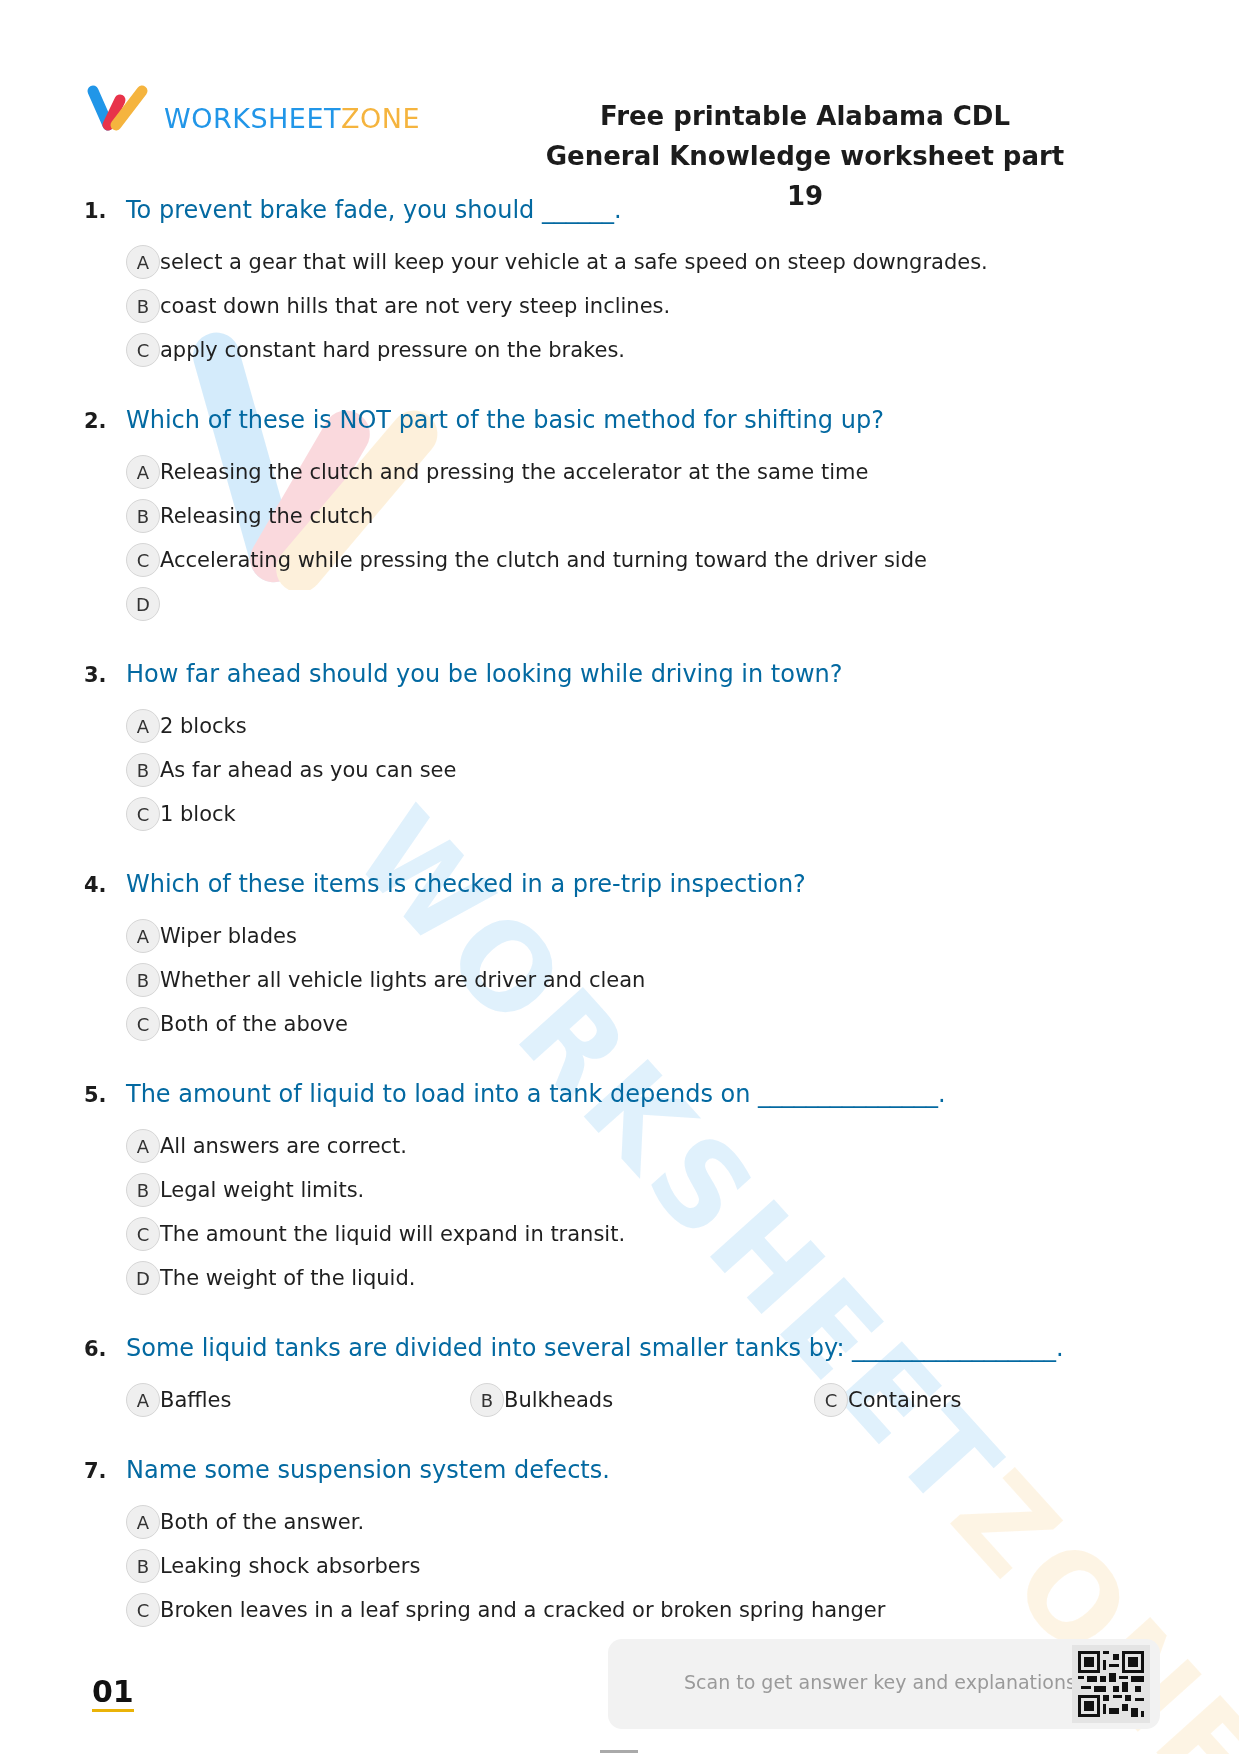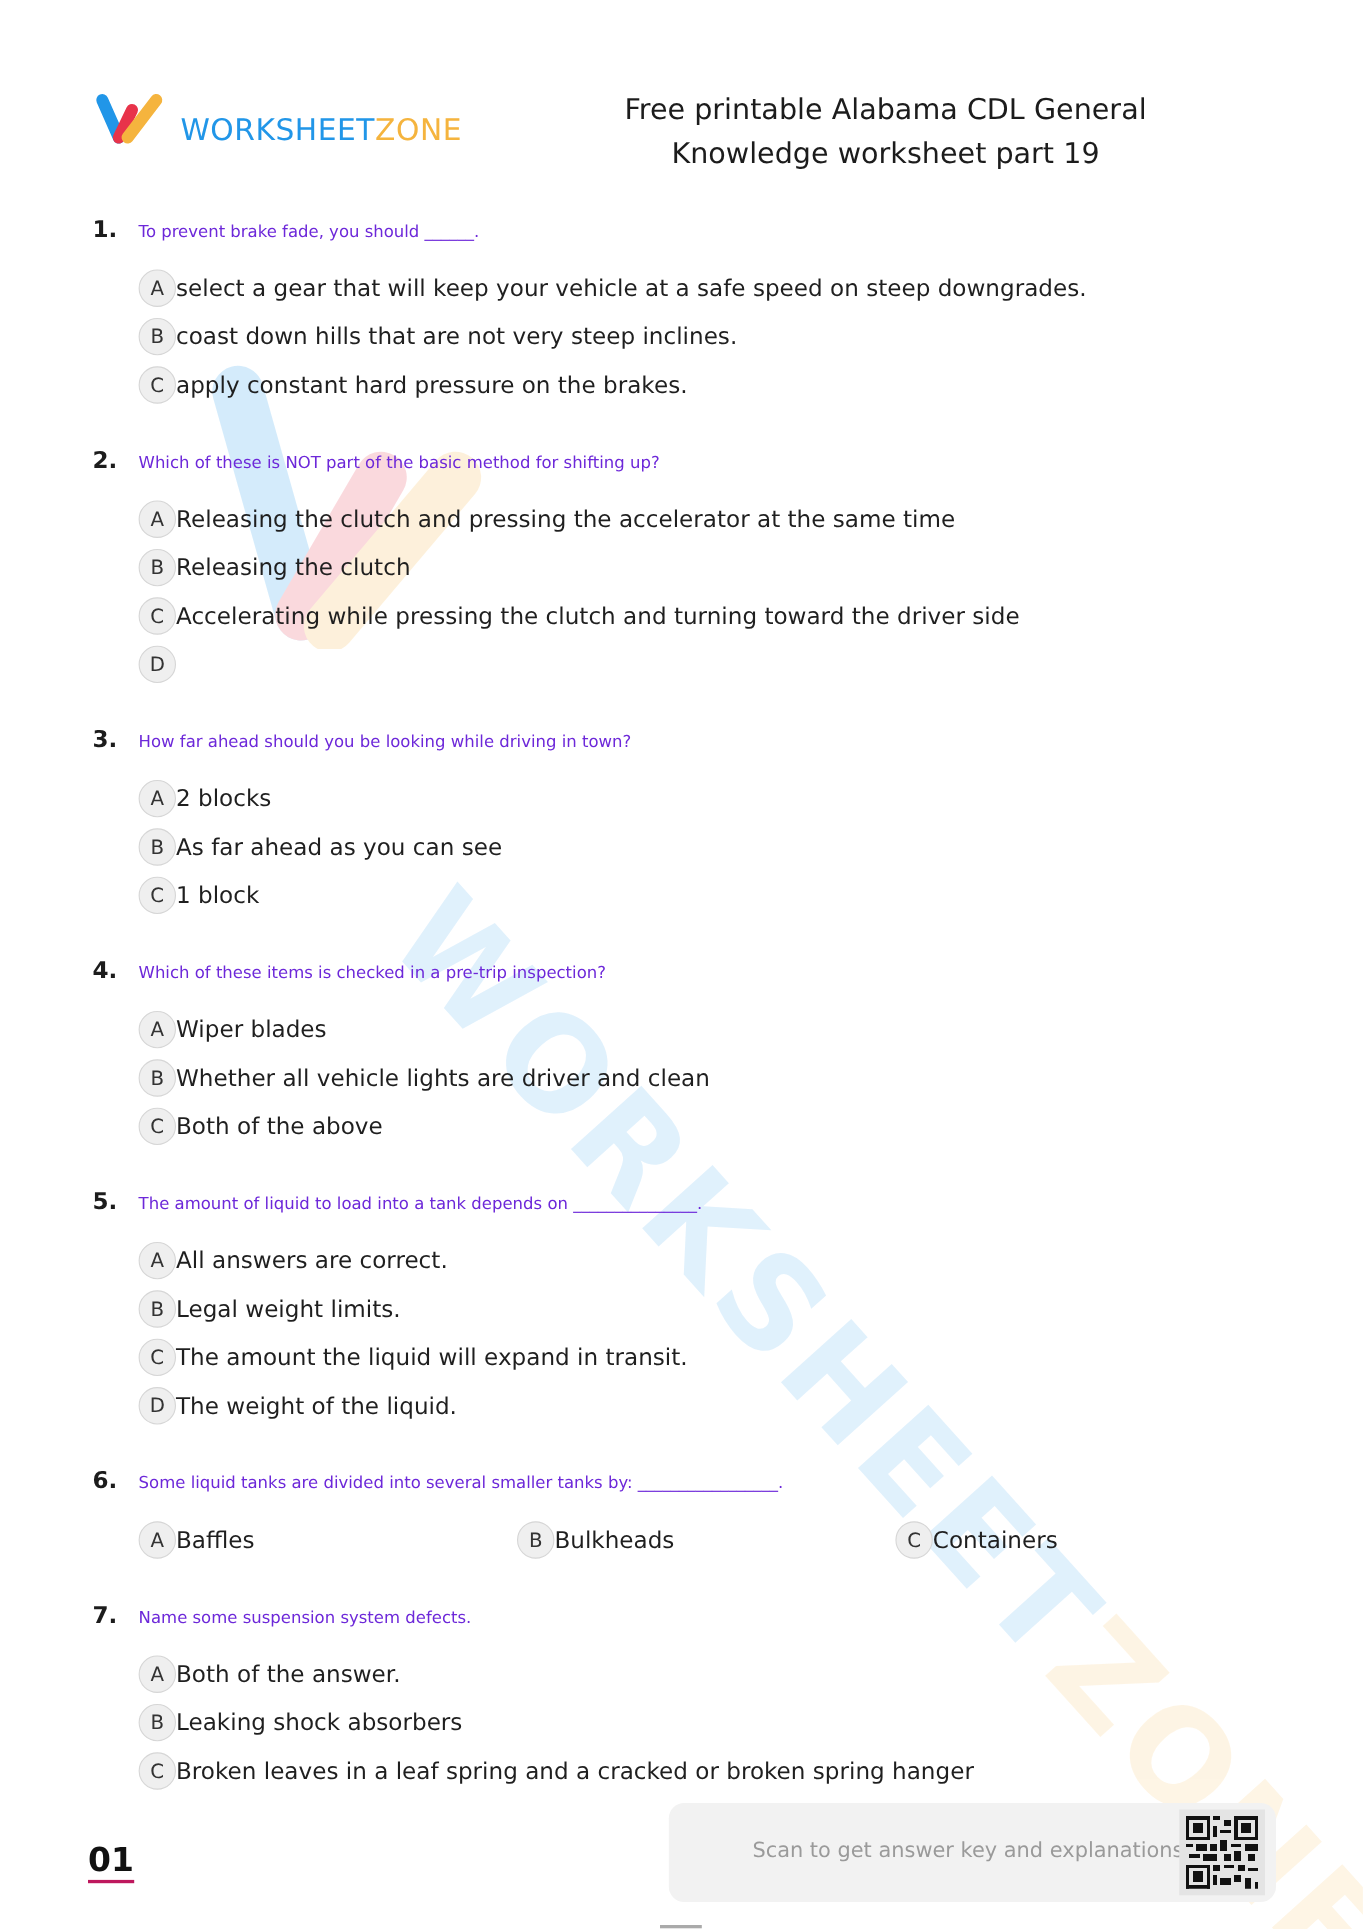--- a/index.html
+++ b/index.html
@@ -24,48 +24,48 @@
     .wm-text .orange { color: #f7b23b; }
 
     
     .logo { position: absolute; left: 84px; top: 82px; display: flex; align-items: flex-end; }
     .logo svg { width: 68px; height: 52px; }
     .logo-text { margin-left: 12px; font-size: 27px; letter-spacing: 0.5px; font-family: "DejaVu Sans", sans-serif; }
     .logo-text .blue { color: #2196e8; }
     .logo-text .orange { color: #f5b43e; }
 
     .title {
-      position: absolute; left: 540px; top: 80px; width: 530px;
-      text-align: center; font-size: 26px; font-weight: normal; line-height: 40px; color: #1c1c1c;
+      position: absolute; left: 540px; top: 96px; width: 530px;
+      text-align: center; font-size: 26px; font-weight: bold; line-height: 40px; color: #1c1c1c;
     }
 
     
     .questions { position: absolute; left: 84px; top: 196px; width: 1080px; }
     .question { margin-bottom: 34px; }
     .q-row { display: flex; align-items: baseline; height: 34px; }
     .q-num { width: 42px; font-size: 21px; font-weight: bold; color: #1c1c1c; }
-    .q-text { font-size: 15px; color: #6d28d9; }
+    .q-text { font-size: 24px; color: #0369a1; }
     .options { margin-left: 42px; margin-top: 10px; display: flex; flex-wrap: wrap; }
     .option { display: flex; align-items: center; height: 44px; }
     .options.col1 .option { width: 100%; }
     .options.col2 .option { width: 561px; }
     .options.col3 .option { width: 344px; }
     .opt-badge {
       width: 34px; height: 34px; border-radius: 50%;
       background: #efefef; border: 1px solid #d6d6d6;
       display: flex; align-items: center; justify-content: center;
       font-size: 18px; color: #333; flex-shrink: 0;
     }
     .opt-text { font-size: 21px; color: #1f1f1f; white-space: nowrap; }
 
     
     .page-num {
-      position: absolute; left: 80px; top: 1676px;
+      position: absolute; left: 92px; top: 1676px;
       font-size: 30px; font-weight: bold; color: #111;
-      border-bottom: 3px solid #be185d; line-height: 32px; padding-bottom: 1px;
+      border-bottom: 3px solid #eab308; line-height: 32px; padding-bottom: 1px;
     }
     .scan-box {
       position: absolute; left: 608px; top: 1639px; width: 552px; height: 90px;
       background: #f2f2f2; border-radius: 14px;
     }
     .scan-text { position: absolute; left: 30px; top: 32px; font-size: 19px; color: #9a9a9a; white-space: nowrap; margin-left: 46px; }
     .qr { position: absolute; right: 10px; top: 6px; width: 78px; height: 78px; background: #e4e4e4; padding: 6px; }
     .qr svg { width: 66px; height: 66px; display: block; }
     .bottom-line { position: absolute; left: 600px; top: 1750px; width: 38px; height: 3px; background: #aaaaaa; }
   </style>

